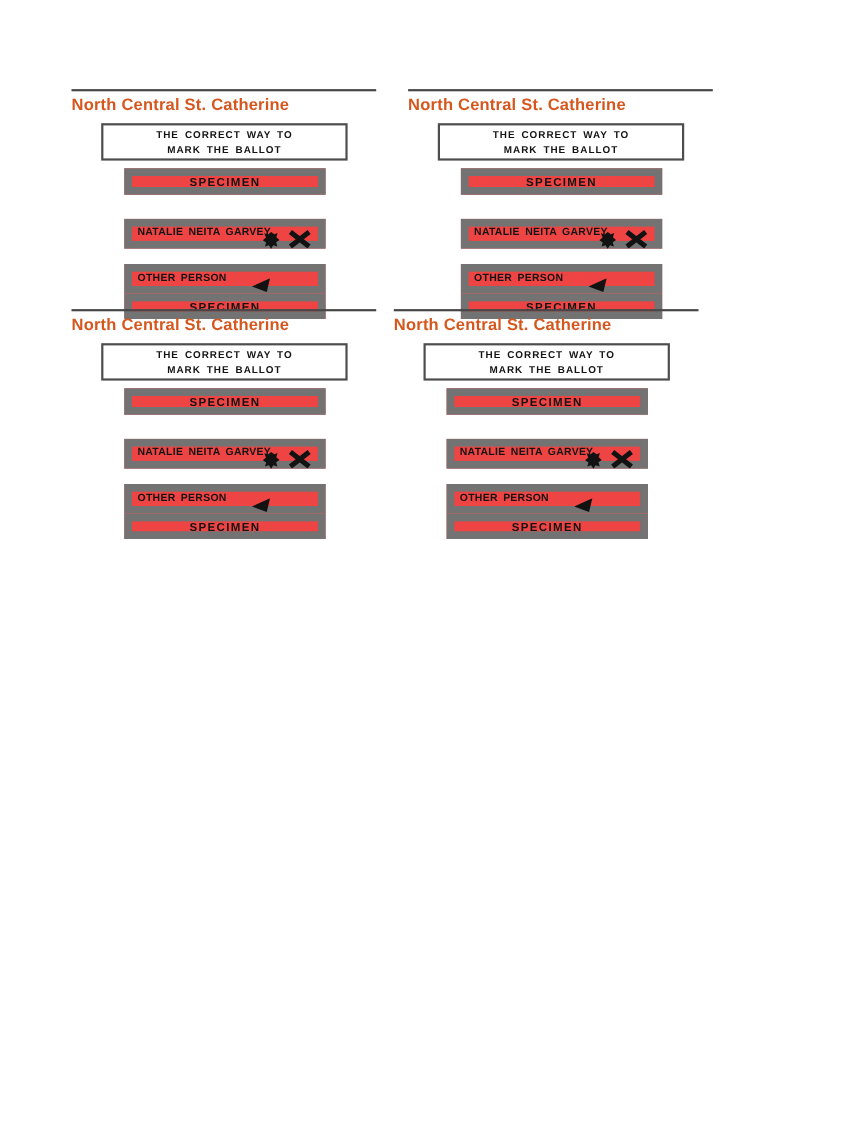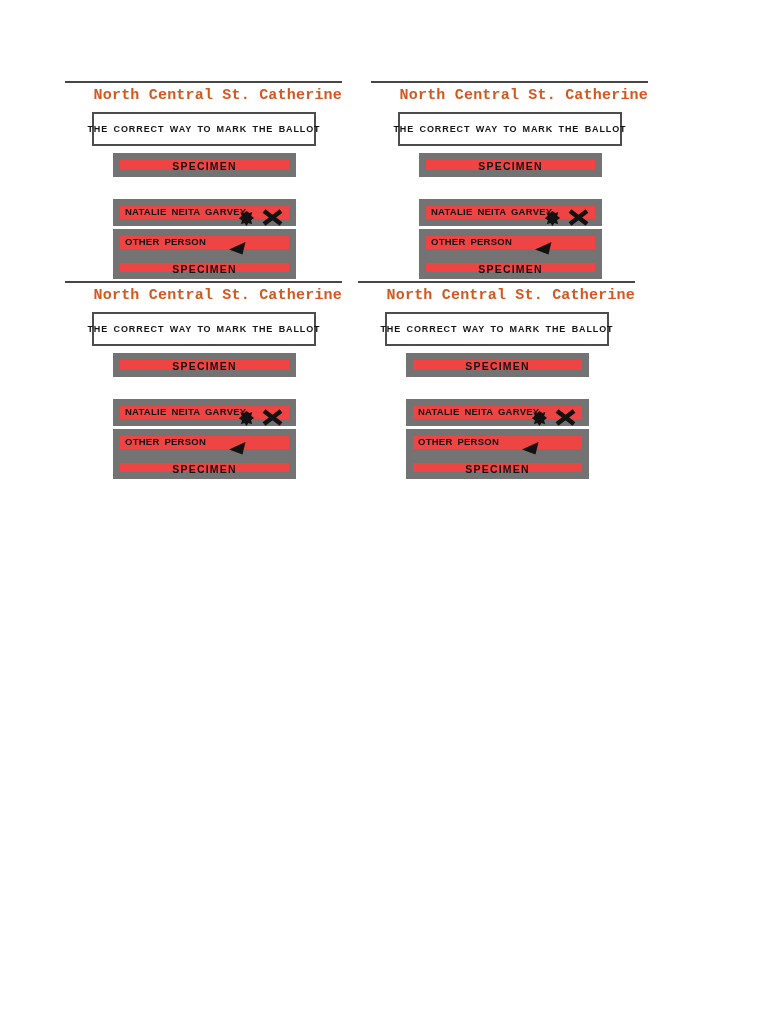--- a/index.html
+++ b/index.html
@@ -16,32 +16,31 @@
   .pos2 { left: 371px; top: 81px;  }
   .pos3 { left: 65px;  top: 281px; }
   .pos4 { left: 358px; top: 281px; }
 
   .topline {
     position: absolute; top: 0; left: 0; right: 0;
     height: 2px; background: #474747;
   }
   .title {
     position: absolute; top: 6px; left: 0; right: 0;
-    text-align: right;
+    text-align: left;
     font-size: 15px; font-weight: 800;
     letter-spacing: 0.2px;
     color: #d5571e;
-    font-family: Liberation Mono, monospace;
   }
   .instr {
     position: absolute; top: 31px; left: 27px;
     width: 224px; height: 34px;
     border: 2px solid #4d4d4d;
     background: #fff;
-    display: flex; flex-direction: row;
+    display: flex; flex-direction: column;
     align-items: center; justify-content: center;
     gap: 5px;
   }
   .instr-line {
     font-size: 9px; font-weight: 700; color: #141414;
     letter-spacing: 0.9px; word-spacing: 2px;
     line-height: 9px; white-space: nowrap;
   }
   .ballot {
     position: absolute; top: 72px; left: 48px;
@@ -49,21 +48,21 @@
     display: flex; flex-direction: column;
   }
   .row {
     border: 7px solid #737373;
     background: #ef4444;
     display: flex; align-items: flex-start;
     position: relative;
   }
   .row-1 { height: 24px; justify-content: center; }
   .row-2 { height: 27px; margin-top: 22px; }
-  .row-3 { height: 27px; margin-top: 3px; }
+  .row-3 { height: 27px; margin-top: 14px; }
   .row-4 { height: 23px; justify-content: center; }
   .specimen-label {
     font-size: 10.5px; font-weight: 700; color: #141414;
     letter-spacing: 1.2px; white-space: nowrap;
   }
   .cand-label {
     font-size: 9.5px; font-weight: 700; color: #141414;
     letter-spacing: 0.25px; word-spacing: 2px;
     white-space: nowrap; margin-left: 5px;
   }

